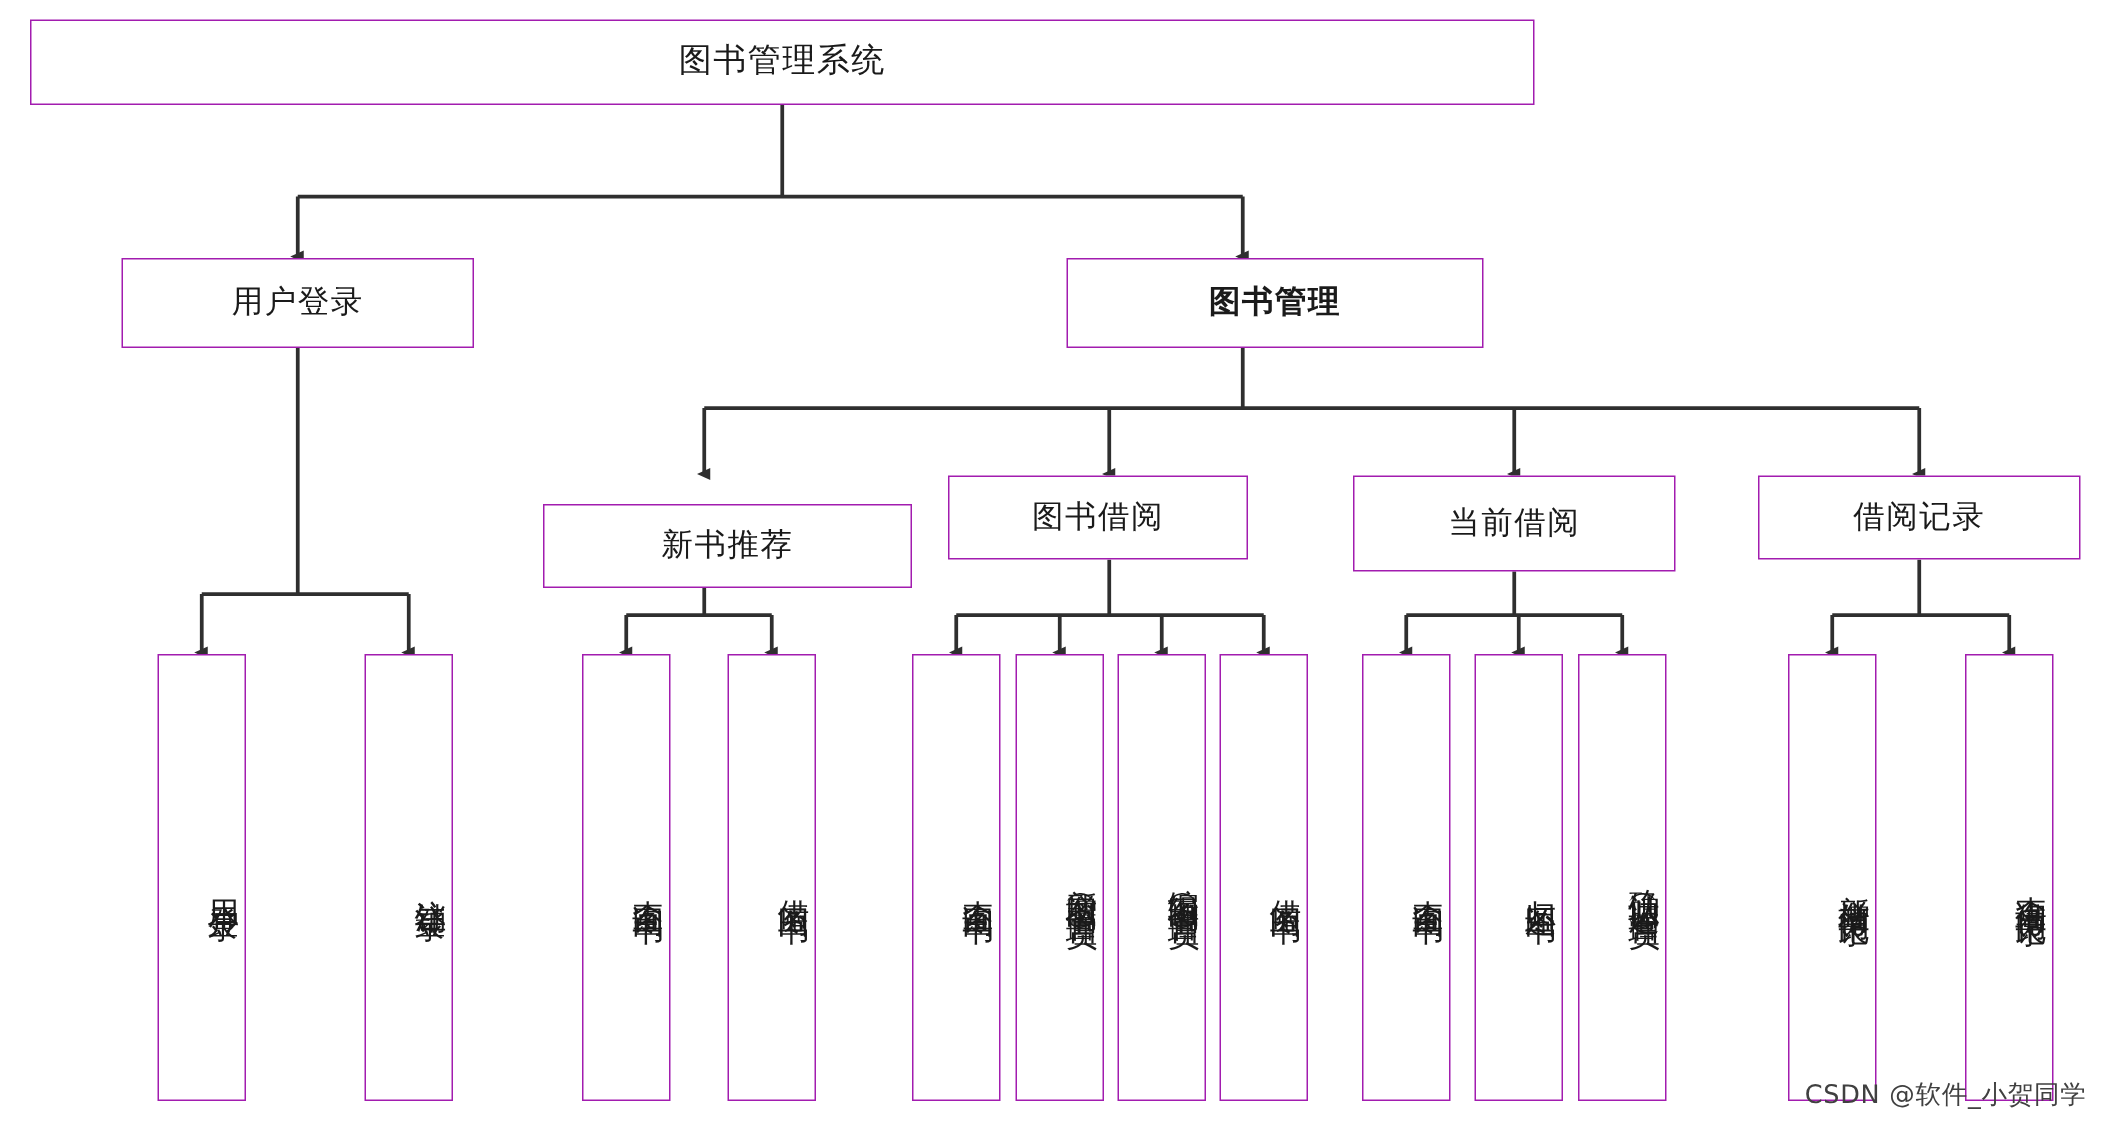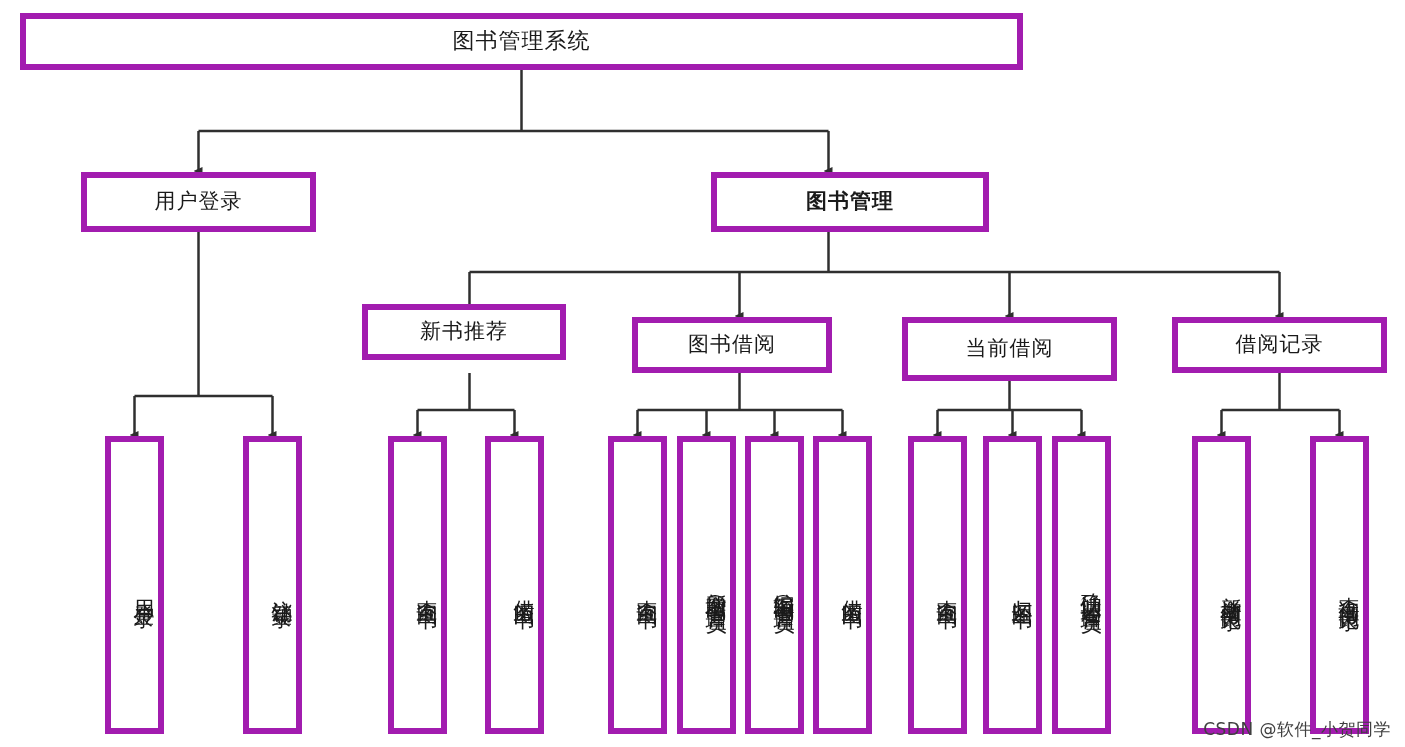--- a/index.html
+++ b/index.html
@@ -22,21 +22,21 @@
     left: 0;
     top: 0;
     width: 1405px;
     height: 747px;
     pointer-events: none;
   }
   .node {
     position: absolute;
     box-sizing: border-box;
     background: #ffffff;
-    border: 6px solid #a21caf;
+    border: 1px solid #a21caf;
     display: flex;
     align-items: center;
     justify-content: center;
     color: #1a1a1a;
     z-index: 2;
   }
   .node.horiz {
     font-size: 21px;
     letter-spacing: 1px;
     line-height: 1.2;
@@ -121,21 +121,21 @@
   <div class="watermark">CSDN @软件_小贺同学</div>
 <div class="node horiz root" style="left: 20px; top: 13px; width: 1003px; height: 57px;">
       <span>图书管理系统</span>
     </div>
     <div class="node horiz" style="left: 81px; top: 172px; width: 235px; height: 60px;">
       <span>用户登录</span>
     </div>
     <div class="node horiz" style="left: 711px; top: 172px; width: 278px; height: 60px; font-weight: bold;">
       <span>图书管理</span>
     </div>
-    <div class="node horiz" style="left: 362px; top: 304px; width: 204px; height: 56px;">
+    <div class="node horiz" style="left: 362px; top: 336px; width: 246px; height: 56px;">
       <span>新书推荐</span>
     </div>
     <div class="node horiz" style="left: 632px; top: 317px; width: 200px; height: 56px;">
       <span>图书借阅</span>
     </div>
     <div class="node horiz" style="left: 902px; top: 317px; width: 215px; height: 64px;">
       <span>当前借阅</span>
     </div>
     <div class="node horiz" style="left: 1172px; top: 317px; width: 215px; height: 56px;">
       <span>借阅记录</span>

